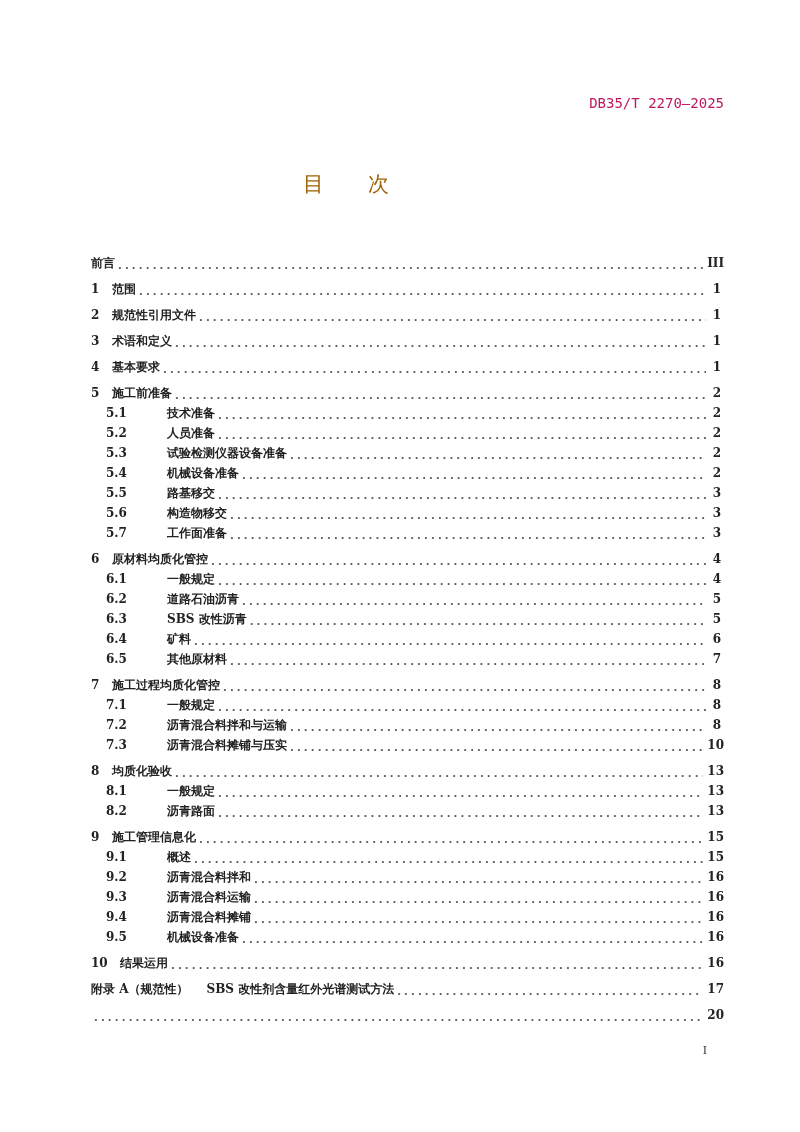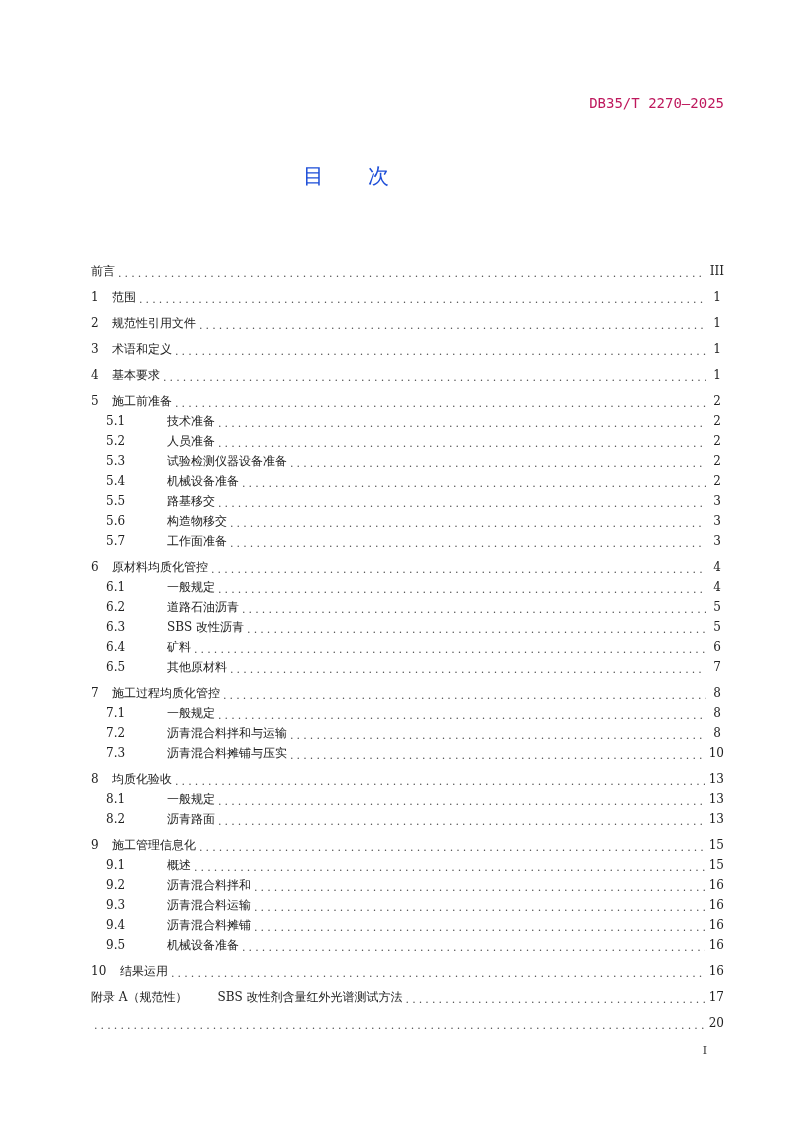--- a/index.html
+++ b/index.html
@@ -1,35 +1,35 @@
 <!DOCTYPE html>
 <html><head>
 <meta charset="utf-8">
 <style>
   html, body { margin: 0; padding: 0; background: #ffffff; }
   body { width: 800px; height: 1132px; position: relative; overflow: hidden;
          font-family: "DejaVu Serif", "Liberation Serif", serif; color: #222; }
   .doc-code { position: absolute; top: 95px; right: 76px; font-family: "DejaVu Sans Mono", "Liberation Mono", monospace;
               font-size: 14px; color: #be185d; letter-spacing: 0; }
-  .title { position: absolute; top: 162px; left: 0; width: 692px; text-align: center;
-           font-family: "DejaVu Sans", "Liberation Sans", sans-serif; font-size: 21px; color: #1d4ed8; }
+  .title { position: absolute; top: 170px; left: 0; width: 692px; text-align: center;
+           font-family: "DejaVu Sans", "Liberation Sans", sans-serif; font-size: 21px; color: #a16207; }
   .title .t1 { margin-right: 44px; }
-  .toc { position: absolute; top: 261px; left: 91px; width: 633px; }
+  .toc { position: absolute; top: 253px; left: 91px; width: 633px; font-weight: bold; }
   .row { position: relative; height: 20px; display: flex; align-items: center; font-size: 12px; white-space: nowrap; }
   .row.gap { margin-top: 6px; }
   .row .label { display: flex; align-items: center; background: #fff; }
   .row.l2 .label { padding-left: 15px; gap: 24px; }
   .num { display: inline-block; }
   .row.l1 .num { width: 21px; }
   .row.l2 .num { width: 37px; }
   .row.l10 .num { width: 29px; }
   .dots { flex: 1; overflow: hidden; margin: 0 4px 0 3px; color: #555; letter-spacing: 3.1px; font-size: 11px; position: relative; top: 2px; }
   .dots::before { content: "................................................................................................................................................................................................................................"; }
   .page { min-width: 14px; text-align: center; }
-  .appendix-tag { margin-right: 30px; }
+  .appendix-tag { margin-right: 18px; }
   .footer-page { position: absolute; top: 1044px; right: 93px; font-size: 11px; color: #333; }
 </style>
 </head>
 <body>
 
 <div class="doc-code">DB35/T 2270—2025</div>
 
 <div class="title">
   <span class="t1">目</span><span>次</span>
 </div>

